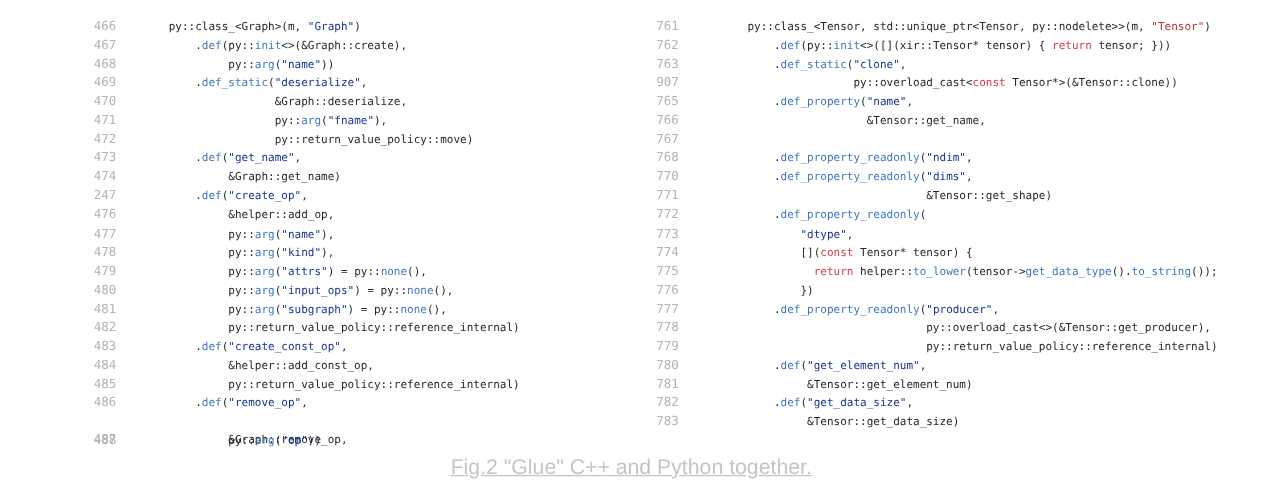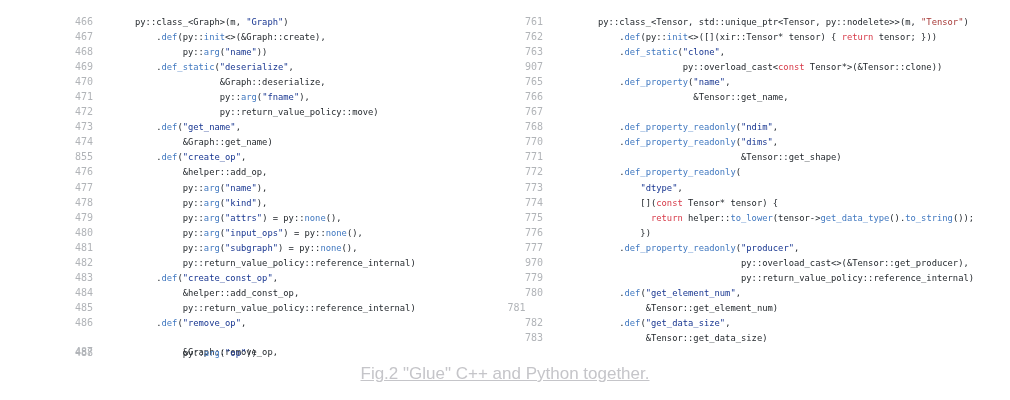--- a/index.html
+++ b/index.html
@@ -65,21 +65,21 @@
   <div class="code-col left" id="left-code">
       <div class="code-row"><span class="ln" style="color: rgb(177, 180, 184);">466</span><span class="code"><span style="color: rgb(36, 41, 46);">py::class_&lt;Graph&gt;(m, </span><span style="color: rgb(24, 54, 145);">"Graph"</span><span style="color: rgb(36, 41, 46);">)</span></span></div>
       <div class="code-row"><span class="ln" style="color: rgb(177, 180, 184);">467</span><span class="code"><span style="color: rgb(36, 41, 46);">    .</span><span style="color: rgb(64, 120, 192);">def</span><span style="color: rgb(36, 41, 46);">(py::</span><span style="color: rgb(64, 120, 192);">init</span><span style="color: rgb(36, 41, 46);">&lt;&gt;(&amp;Graph::create),</span></span></div>
       <div class="code-row"><span class="ln" style="color: rgb(177, 180, 184);">468</span><span class="code"><span style="color: rgb(36, 41, 46);">         py::</span><span style="color: rgb(64, 120, 192);">arg</span><span style="color: rgb(36, 41, 46);">(</span><span style="color: rgb(24, 54, 145);">"name"</span><span style="color: rgb(36, 41, 46);">))</span></span></div>
       <div class="code-row"><span class="ln" style="color: rgb(177, 180, 184);">469</span><span class="code"><span style="color: rgb(36, 41, 46);">    .</span><span style="color: rgb(64, 120, 192);">def_static</span><span style="color: rgb(36, 41, 46);">(</span><span style="color: rgb(24, 54, 145);">"deserialize"</span><span style="color: rgb(36, 41, 46);">,</span></span></div>
       <div class="code-row"><span class="ln" style="color: rgb(177, 180, 184);">470</span><span class="code"><span style="color: rgb(36, 41, 46);">                &amp;Graph::deserialize,</span></span></div>
       <div class="code-row"><span class="ln" style="color: rgb(177, 180, 184);">471</span><span class="code"><span style="color: rgb(36, 41, 46);">                py::</span><span style="color: rgb(64, 120, 192);">arg</span><span style="color: rgb(36, 41, 46);">(</span><span style="color: rgb(24, 54, 145);">"fname"</span><span style="color: rgb(36, 41, 46);">),</span></span></div>
       <div class="code-row"><span class="ln" style="color: rgb(177, 180, 184);">472</span><span class="code"><span style="color: rgb(36, 41, 46);">                py::return_value_policy::move)</span></span></div>
       <div class="code-row"><span class="ln" style="color: rgb(177, 180, 184);">473</span><span class="code"><span style="color: rgb(36, 41, 46);">    .</span><span style="color: rgb(64, 120, 192);">def</span><span style="color: rgb(36, 41, 46);">(</span><span style="color: rgb(24, 54, 145);">"get_name"</span><span style="color: rgb(36, 41, 46);">,</span></span></div>
       <div class="code-row"><span class="ln" style="color: rgb(177, 180, 184);">474</span><span class="code"><span style="color: rgb(36, 41, 46);">         &amp;Graph::get_name)</span></span></div>
-      <div class="code-row"><span class="ln" style="color: rgb(177, 180, 184);">855</span><span class="code"><span style="color: rgb(36, 41, 46);">    .</span><span style="color: rgb(64, 120, 192);">def</span><span style="color: rgb(36, 41, 46);">(</span><span style="color: rgb(24, 54, 145);">"create_op"</span><span style="color: rgb(36, 41, 46);">,</span></span></div>
+      <div class="code-row"><span class="ln" style="color: rgb(177, 180, 184);">247</span><span class="code"><span style="color: rgb(36, 41, 46);">    .</span><span style="color: rgb(64, 120, 192);">def</span><span style="color: rgb(36, 41, 46);">(</span><span style="color: rgb(24, 54, 145);">"create_op"</span><span style="color: rgb(36, 41, 46);">,</span></span></div>
       <div class="code-row"><span class="ln" style="color: rgb(177, 180, 184);">476</span><span class="code"><span style="color: rgb(36, 41, 46);">         &amp;helper::add_op,</span></span></div>
       <div class="code-row"><span class="ln" style="color: rgb(177, 180, 184);">477</span><span class="code"><span style="color: rgb(36, 41, 46);">         py::</span><span style="color: rgb(64, 120, 192);">arg</span><span style="color: rgb(36, 41, 46);">(</span><span style="color: rgb(24, 54, 145);">"name"</span><span style="color: rgb(36, 41, 46);">),</span></span></div>
       <div class="code-row"><span class="ln" style="color: rgb(177, 180, 184);">478</span><span class="code"><span style="color: rgb(36, 41, 46);">         py::</span><span style="color: rgb(64, 120, 192);">arg</span><span style="color: rgb(36, 41, 46);">(</span><span style="color: rgb(24, 54, 145);">"kind"</span><span style="color: rgb(36, 41, 46);">),</span></span></div>
       <div class="code-row"><span class="ln" style="color: rgb(177, 180, 184);">479</span><span class="code"><span style="color: rgb(36, 41, 46);">         py::</span><span style="color: rgb(64, 120, 192);">arg</span><span style="color: rgb(36, 41, 46);">(</span><span style="color: rgb(24, 54, 145);">"attrs"</span><span style="color: rgb(36, 41, 46);">) = py::</span><span style="color: rgb(64, 120, 192);">none</span><span style="color: rgb(36, 41, 46);">(),</span></span></div>
       <div class="code-row"><span class="ln" style="color: rgb(177, 180, 184);">480</span><span class="code"><span style="color: rgb(36, 41, 46);">         py::</span><span style="color: rgb(64, 120, 192);">arg</span><span style="color: rgb(36, 41, 46);">(</span><span style="color: rgb(24, 54, 145);">"input_ops"</span><span style="color: rgb(36, 41, 46);">) = py::</span><span style="color: rgb(64, 120, 192);">none</span><span style="color: rgb(36, 41, 46);">(),</span></span></div>
       <div class="code-row"><span class="ln" style="color: rgb(177, 180, 184);">481</span><span class="code"><span style="color: rgb(36, 41, 46);">         py::</span><span style="color: rgb(64, 120, 192);">arg</span><span style="color: rgb(36, 41, 46);">(</span><span style="color: rgb(24, 54, 145);">"subgraph"</span><span style="color: rgb(36, 41, 46);">) = py::</span><span style="color: rgb(64, 120, 192);">none</span><span style="color: rgb(36, 41, 46);">(),</span></span></div>
       <div class="code-row"><span class="ln" style="color: rgb(177, 180, 184);">482</span><span class="code"><span style="color: rgb(36, 41, 46);">         py::return_value_policy::reference_internal)</span></span></div>
       <div class="code-row"><span class="ln" style="color: rgb(177, 180, 184);">483</span><span class="code"><span style="color: rgb(36, 41, 46);">    .</span><span style="color: rgb(64, 120, 192);">def</span><span style="color: rgb(36, 41, 46);">(</span><span style="color: rgb(24, 54, 145);">"create_const_op"</span><span style="color: rgb(36, 41, 46);">,</span></span></div>
       <div class="code-row"><span class="ln" style="color: rgb(177, 180, 184);">484</span><span class="code"><span style="color: rgb(36, 41, 46);">         &amp;helper::add_const_op,</span></span></div>
       <div class="code-row"><span class="ln" style="color: rgb(177, 180, 184);">485</span><span class="code"><span style="color: rgb(36, 41, 46);">         py::return_value_policy::reference_internal)</span></span></div>
@@ -97,23 +97,23 @@
       <div class="code-row"><span class="ln" style="color: rgb(177, 180, 184);">767</span></div>
       <div class="code-row"><span class="ln" style="color: rgb(177, 180, 184);">768</span><span class="code"><span style="color: rgb(36, 41, 46);">    .</span><span style="color: rgb(64, 120, 192);">def_property_readonly</span><span style="color: rgb(36, 41, 46);">(</span><span style="color: rgb(24, 54, 145);">"ndim"</span><span style="color: rgb(36, 41, 46);">,</span></span></div>
       <div class="code-row"><span class="ln" style="color: rgb(177, 180, 184);">770</span><span class="code"><span style="color: rgb(36, 41, 46);">    .</span><span style="color: rgb(64, 120, 192);">def_property_readonly</span><span style="color: rgb(36, 41, 46);">(</span><span style="color: rgb(24, 54, 145);">"dims"</span><span style="color: rgb(36, 41, 46);">,</span></span></div>
       <div class="code-row"><span class="ln" style="color: rgb(177, 180, 184);">771</span><span class="code"><span style="color: rgb(36, 41, 46);">                           &amp;Tensor::get_shape)</span></span></div>
       <div class="code-row"><span class="ln" style="color: rgb(177, 180, 184);">772</span><span class="code"><span style="color: rgb(36, 41, 46);">    .</span><span style="color: rgb(64, 120, 192);">def_property_readonly</span><span style="color: rgb(36, 41, 46);">(</span></span></div>
       <div class="code-row"><span class="ln" style="color: rgb(177, 180, 184);">773</span><span class="code"><span style="color: rgb(36, 41, 46);">        </span><span style="color: rgb(24, 54, 145);">"dtype"</span><span style="color: rgb(36, 41, 46);">,</span></span></div>
       <div class="code-row"><span class="ln" style="color: rgb(177, 180, 184);">774</span><span class="code"><span style="color: rgb(36, 41, 46);">        [](</span><span style="color: rgb(215, 58, 73);">const</span><span style="color: rgb(36, 41, 46);"> Tensor* tensor) {</span></span></div>
       <div class="code-row"><span class="ln" style="color: rgb(177, 180, 184);">775</span><span class="code"><span style="color: rgb(36, 41, 46);">          </span><span style="color: rgb(215, 58, 73);">return</span><span style="color: rgb(36, 41, 46);"> helper::</span><span style="color: rgb(64, 120, 192);">to_lower</span><span style="color: rgb(36, 41, 46);">(tensor-&gt;</span><span style="color: rgb(64, 120, 192);">get_data_type</span><span style="color: rgb(36, 41, 46);">().</span><span style="color: rgb(64, 120, 192);">to_string</span><span style="color: rgb(36, 41, 46);">());</span></span></div>
       <div class="code-row"><span class="ln" style="color: rgb(177, 180, 184);">776</span><span class="code"><span style="color: rgb(36, 41, 46);">        })</span></span></div>
       <div class="code-row"><span class="ln" style="color: rgb(177, 180, 184);">777</span><span class="code"><span style="color: rgb(36, 41, 46);">    .</span><span style="color: rgb(64, 120, 192);">def_property_readonly</span><span style="color: rgb(36, 41, 46);">(</span><span style="color: rgb(24, 54, 145);">"producer"</span><span style="color: rgb(36, 41, 46);">,</span></span></div>
-      <div class="code-row"><span class="ln" style="color: rgb(177, 180, 184);">970</span><span class="code"><span style="color: rgb(36, 41, 46);">                           py::overload_cast&lt;&gt;(&amp;Tensor::get_producer),</span></span></div>
+      <div class="code-row"><span class="ln" style="color: rgb(177, 180, 184);">778</span><span class="code"><span style="color: rgb(36, 41, 46);">                           py::overload_cast&lt;&gt;(&amp;Tensor::get_producer),</span></span></div>
       <div class="code-row"><span class="ln" style="color: rgb(177, 180, 184);">779</span><span class="code"><span style="color: rgb(36, 41, 46);">                           py::return_value_policy::reference_internal)</span></span></div>
       <div class="code-row"><span class="ln" style="color: rgb(177, 180, 184);">780</span><span class="code"><span style="color: rgb(36, 41, 46);">    .</span><span style="color: rgb(64, 120, 192);">def</span><span style="color: rgb(36, 41, 46);">(</span><span style="color: rgb(24, 54, 145);">"get_element_num"</span><span style="color: rgb(36, 41, 46);">,</span></span></div>
-      <div class="code-row"><span class="ln" style="color: rgb(177, 180, 184); text-align: center;">781</span><span class="code"><span style="color: rgb(36, 41, 46);">         &amp;Tensor::get_element_num)</span></span></div>
+      <div class="code-row"><span class="ln" style="color: rgb(177, 180, 184);">781</span><span class="code"><span style="color: rgb(36, 41, 46);">         &amp;Tensor::get_element_num)</span></span></div>
       <div class="code-row"><span class="ln" style="color: rgb(177, 180, 184);">782</span><span class="code"><span style="color: rgb(36, 41, 46);">    .</span><span style="color: rgb(64, 120, 192);">def</span><span style="color: rgb(36, 41, 46);">(</span><span style="color: rgb(24, 54, 145);">"get_data_size"</span><span style="color: rgb(36, 41, 46);">,</span></span></div>
       <div class="code-row"><span class="ln" style="color: rgb(177, 180, 184);">783</span><span class="code"><span style="color: rgb(36, 41, 46);">         &amp;Tensor::get_data_size)</span></span></div>
     </div>
   <div class="caption-wrap">
     <a class="caption" id="figure-caption" style="color: rgb(197, 197, 201); text-decoration-color: rgb(197, 197, 201);">Fig.2 "Glue" C++ and Python together.</a>
   </div>
 </div>
 
 </body></html>

